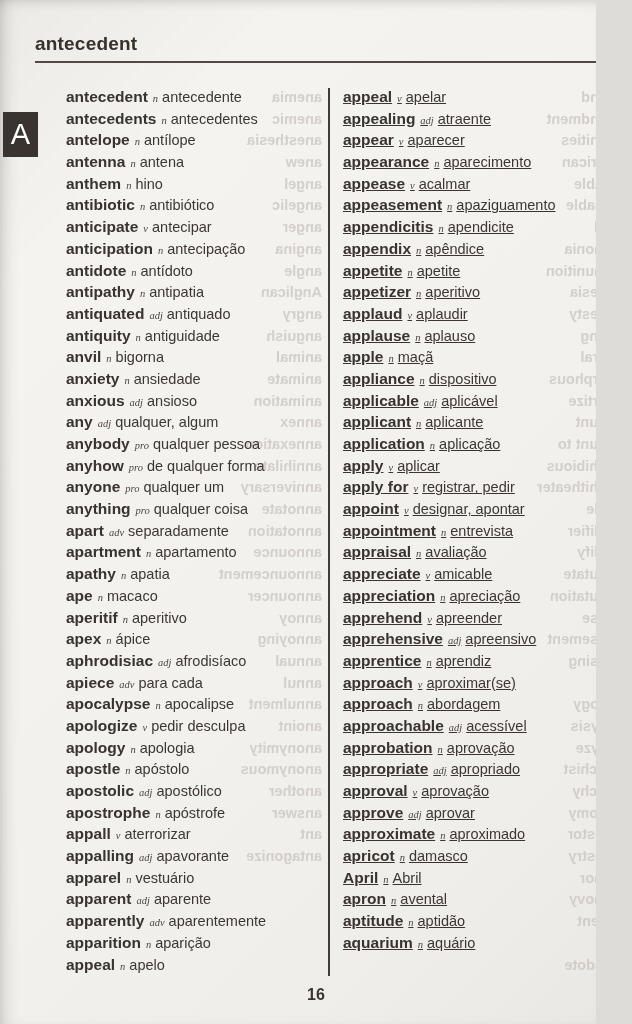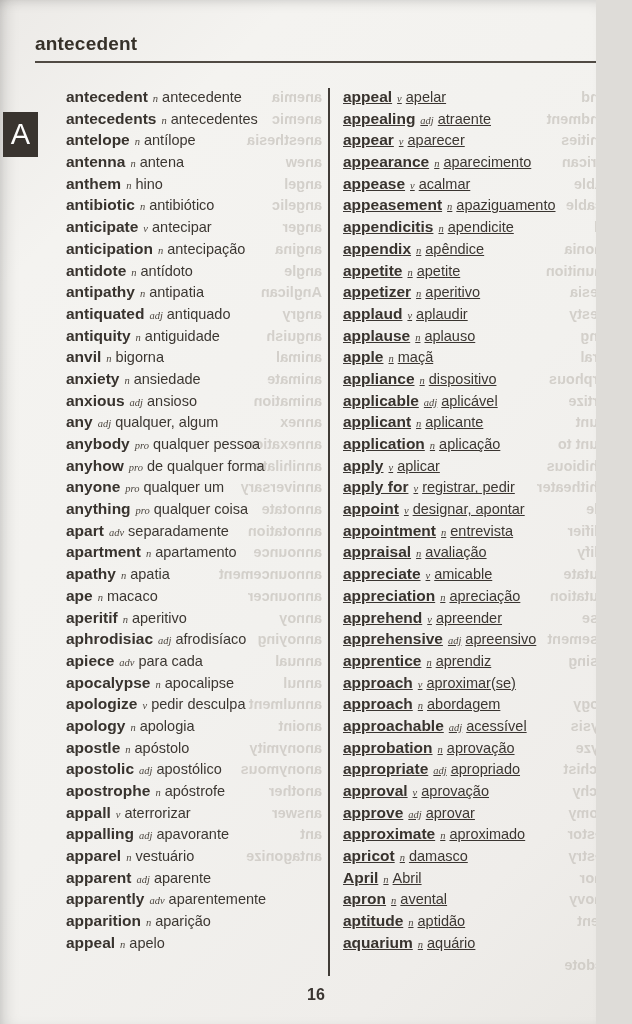--- a/index.html
+++ b/index.html
@@ -176,20 +176,21 @@
         <div class="entry"><span class="headword">any</span><span class="pos">adj</span><span class="translation">qualquer, algum</span></div>
         <div class="entry"><span class="headword">anybody</span><span class="pos">pro</span><span class="translation">qualquer pessoa</span></div>
         <div class="entry"><span class="headword">anyhow</span><span class="pos">pro</span><span class="translation">de qualquer forma</span></div>
         <div class="entry"><span class="headword">anyone</span><span class="pos">pro</span><span class="translation">qualquer um</span></div>
         <div class="entry"><span class="headword">anything</span><span class="pos">pro</span><span class="translation">qualquer coisa</span></div>
         <div class="entry"><span class="headword">apart</span><span class="pos">adv</span><span class="translation">separadamente</span></div>
         <div class="entry"><span class="headword">apartment</span><span class="pos">n</span><span class="translation">apartamento</span></div>
         <div class="entry"><span class="headword">apathy</span><span class="pos">n</span><span class="translation">apatia</span></div>
         <div class="entry"><span class="headword">ape</span><span class="pos">n</span><span class="translation">macaco</span></div>
         <div class="entry"><span class="headword">aperitif</span><span class="pos">n</span><span class="translation">aperitivo</span></div>
+        <div class="entry"><span class="headword">apex</span><span class="pos">n</span><span class="translation">ápice</span></div>
         <div class="entry"><span class="headword">aphrodisiac</span><span class="pos">adj</span><span class="translation">afrodisíaco</span></div>
         <div class="entry"><span class="headword">apiece</span><span class="pos">adv</span><span class="translation">para cada</span></div>
         <div class="entry"><span class="headword">apocalypse</span><span class="pos">n</span><span class="translation">apocalipse</span></div>
         <div class="entry"><span class="headword">apologize</span><span class="pos">v</span><span class="translation">pedir desculpa</span></div>
         <div class="entry"><span class="headword">apology</span><span class="pos">n</span><span class="translation">apologia</span></div>
         <div class="entry"><span class="headword">apostle</span><span class="pos">n</span><span class="translation">apóstolo</span></div>
         <div class="entry"><span class="headword">apostolic</span><span class="pos">adj</span><span class="translation">apostólico</span></div>
         <div class="entry"><span class="headword">apostrophe</span><span class="pos">n</span><span class="translation">apóstrofe</span></div>
         <div class="entry"><span class="headword">appall</span><span class="pos">v</span><span class="translation">aterrorizar</span></div>
         <div class="entry"><span class="headword">appalling</span><span class="pos">adj</span><span class="translation">apavorante</span></div>

